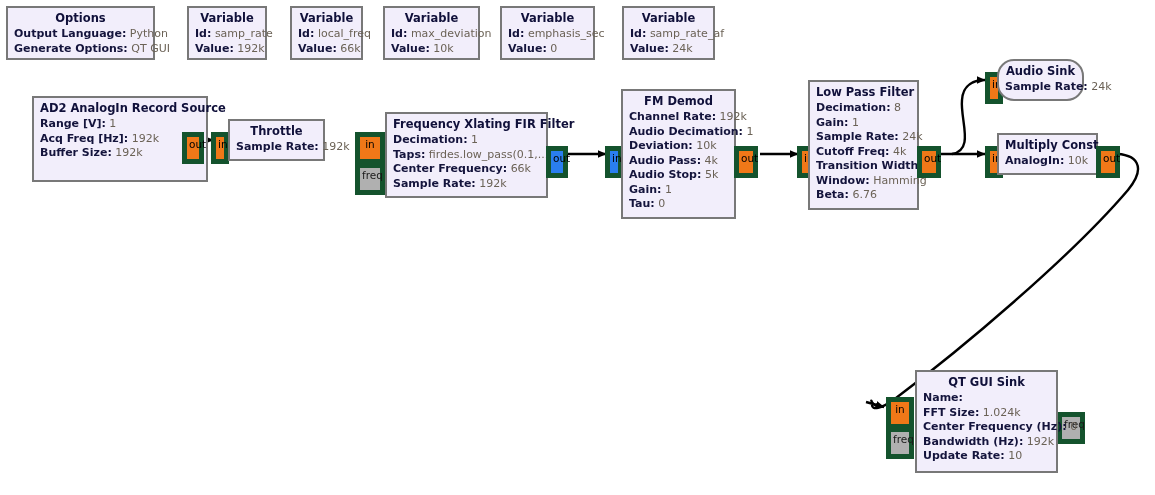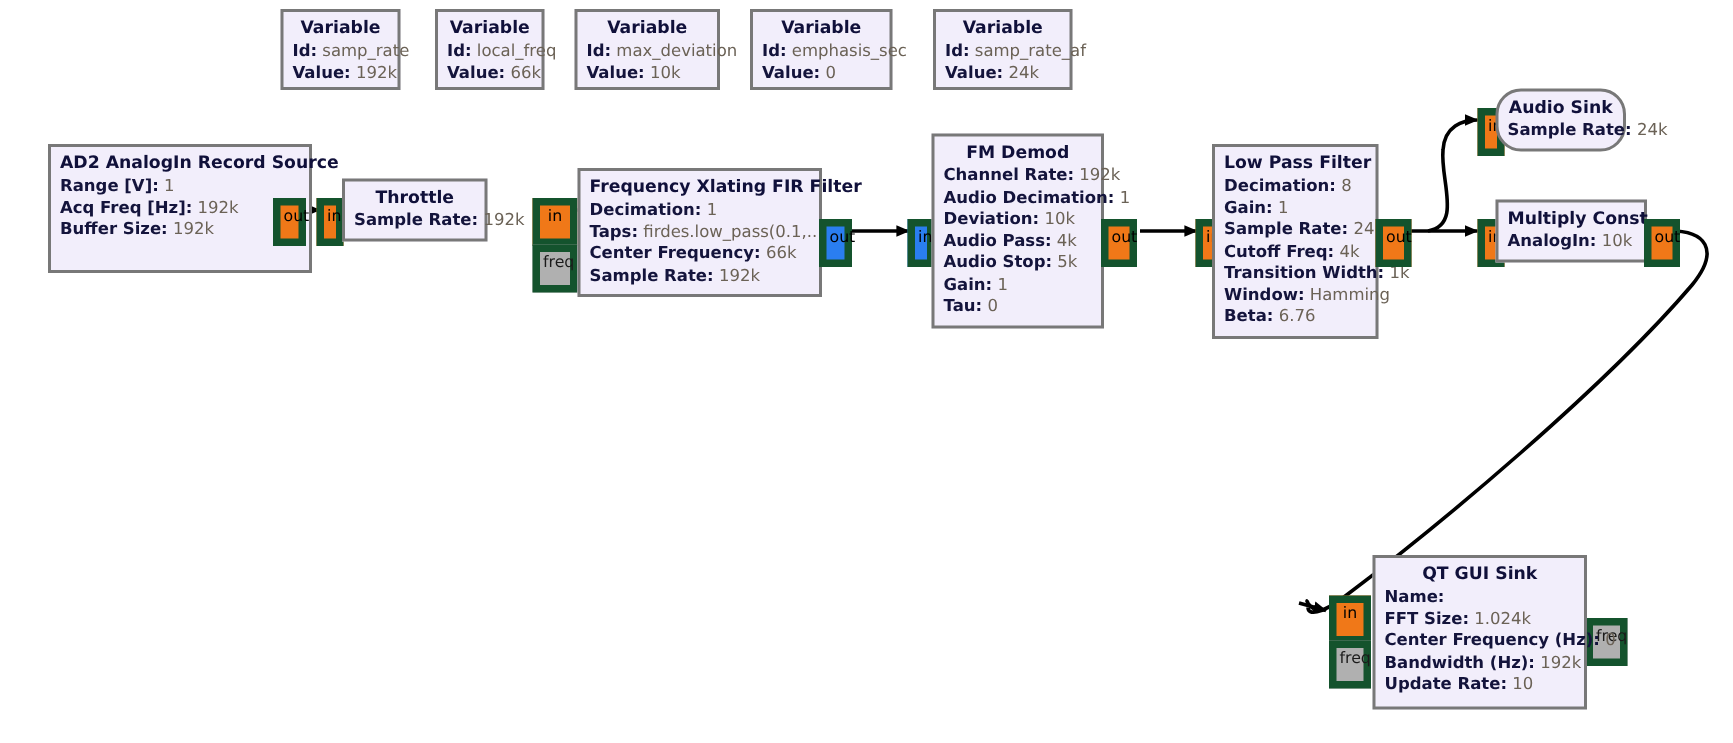--- a/index.html
+++ b/index.html
@@ -89,20 +89,31 @@
     <line x1="940" y1="154" x2="985" y2="154" stroke="#000" stroke-width="2.4" marker-end="url(#ah)"></line>
 
     <path d="M952,154 C975,150 960,120 962,100 C963,84 975,80 985,80" stroke="#000" stroke-width="2.4" fill="none" marker-end="url(#ah)"></path>
 
     <path d="M1107,154 C1140,152 1146,168 1128,190 C1070,258 960,350 896,398
              C880,410 872,410 872,405" stroke="#000" stroke-width="2.4" fill="none"></path>
     <path d="M872,402 C870,398 872,404 876,406" stroke="#000" stroke-width="2.4" fill="none"></path>
     <line x1="866" y1="402" x2="884" y2="407" stroke="#000" stroke-width="2.4" marker-end="url(#ah)"></line>
   </svg>
 
+  <div class="block" style="left:6px; top:6px; width:149px; height:54px;">
+    <div class="block-title">Options</div>
+    <div class="param">
+      <span class="k">Output Language:</span>
+      <span>Python</span>
+    </div>
+    <div class="param">
+      <span class="k">Generate Options:</span>
+      <span>QT GUI</span>
+    </div>
+  </div>
 
   <div class="block" style="left:187px; top:6px; width:80px; height:54px;">
     <div class="block-title">Variable</div>
     <div class="param">
       <span class="k">Id:</span>
       <span>samp_rate</span>
     </div>
     <div class="param">
       <span class="k">Value:</span>
       <span>192k</span>
@@ -235,21 +246,21 @@
       <span>1</span>
     </div>
     <div class="param">
       <span class="k">Tau:</span>
       <span>0</span>
     </div>
   </div>
   <div class="port stream-float" style="left:734px; top:146px; width:24px;">out</div>
 
   <div class="port stream-float" style="left:797px; top:146px; width:18px;">in</div>
-  <div class="block" style="left:808px; top:96px; width:111px; height:130px;">
+  <div class="block" style="left:808px; top:80px; width:111px; height:130px;">
     <div class="block-title">Low Pass Filter</div>
     <div class="param">
       <span class="k">Decimation:</span>
       <span>8</span>
     </div>
     <div class="param">
       <span class="k">Gain:</span>
       <span>1</span>
     </div>
     <div class="param">

